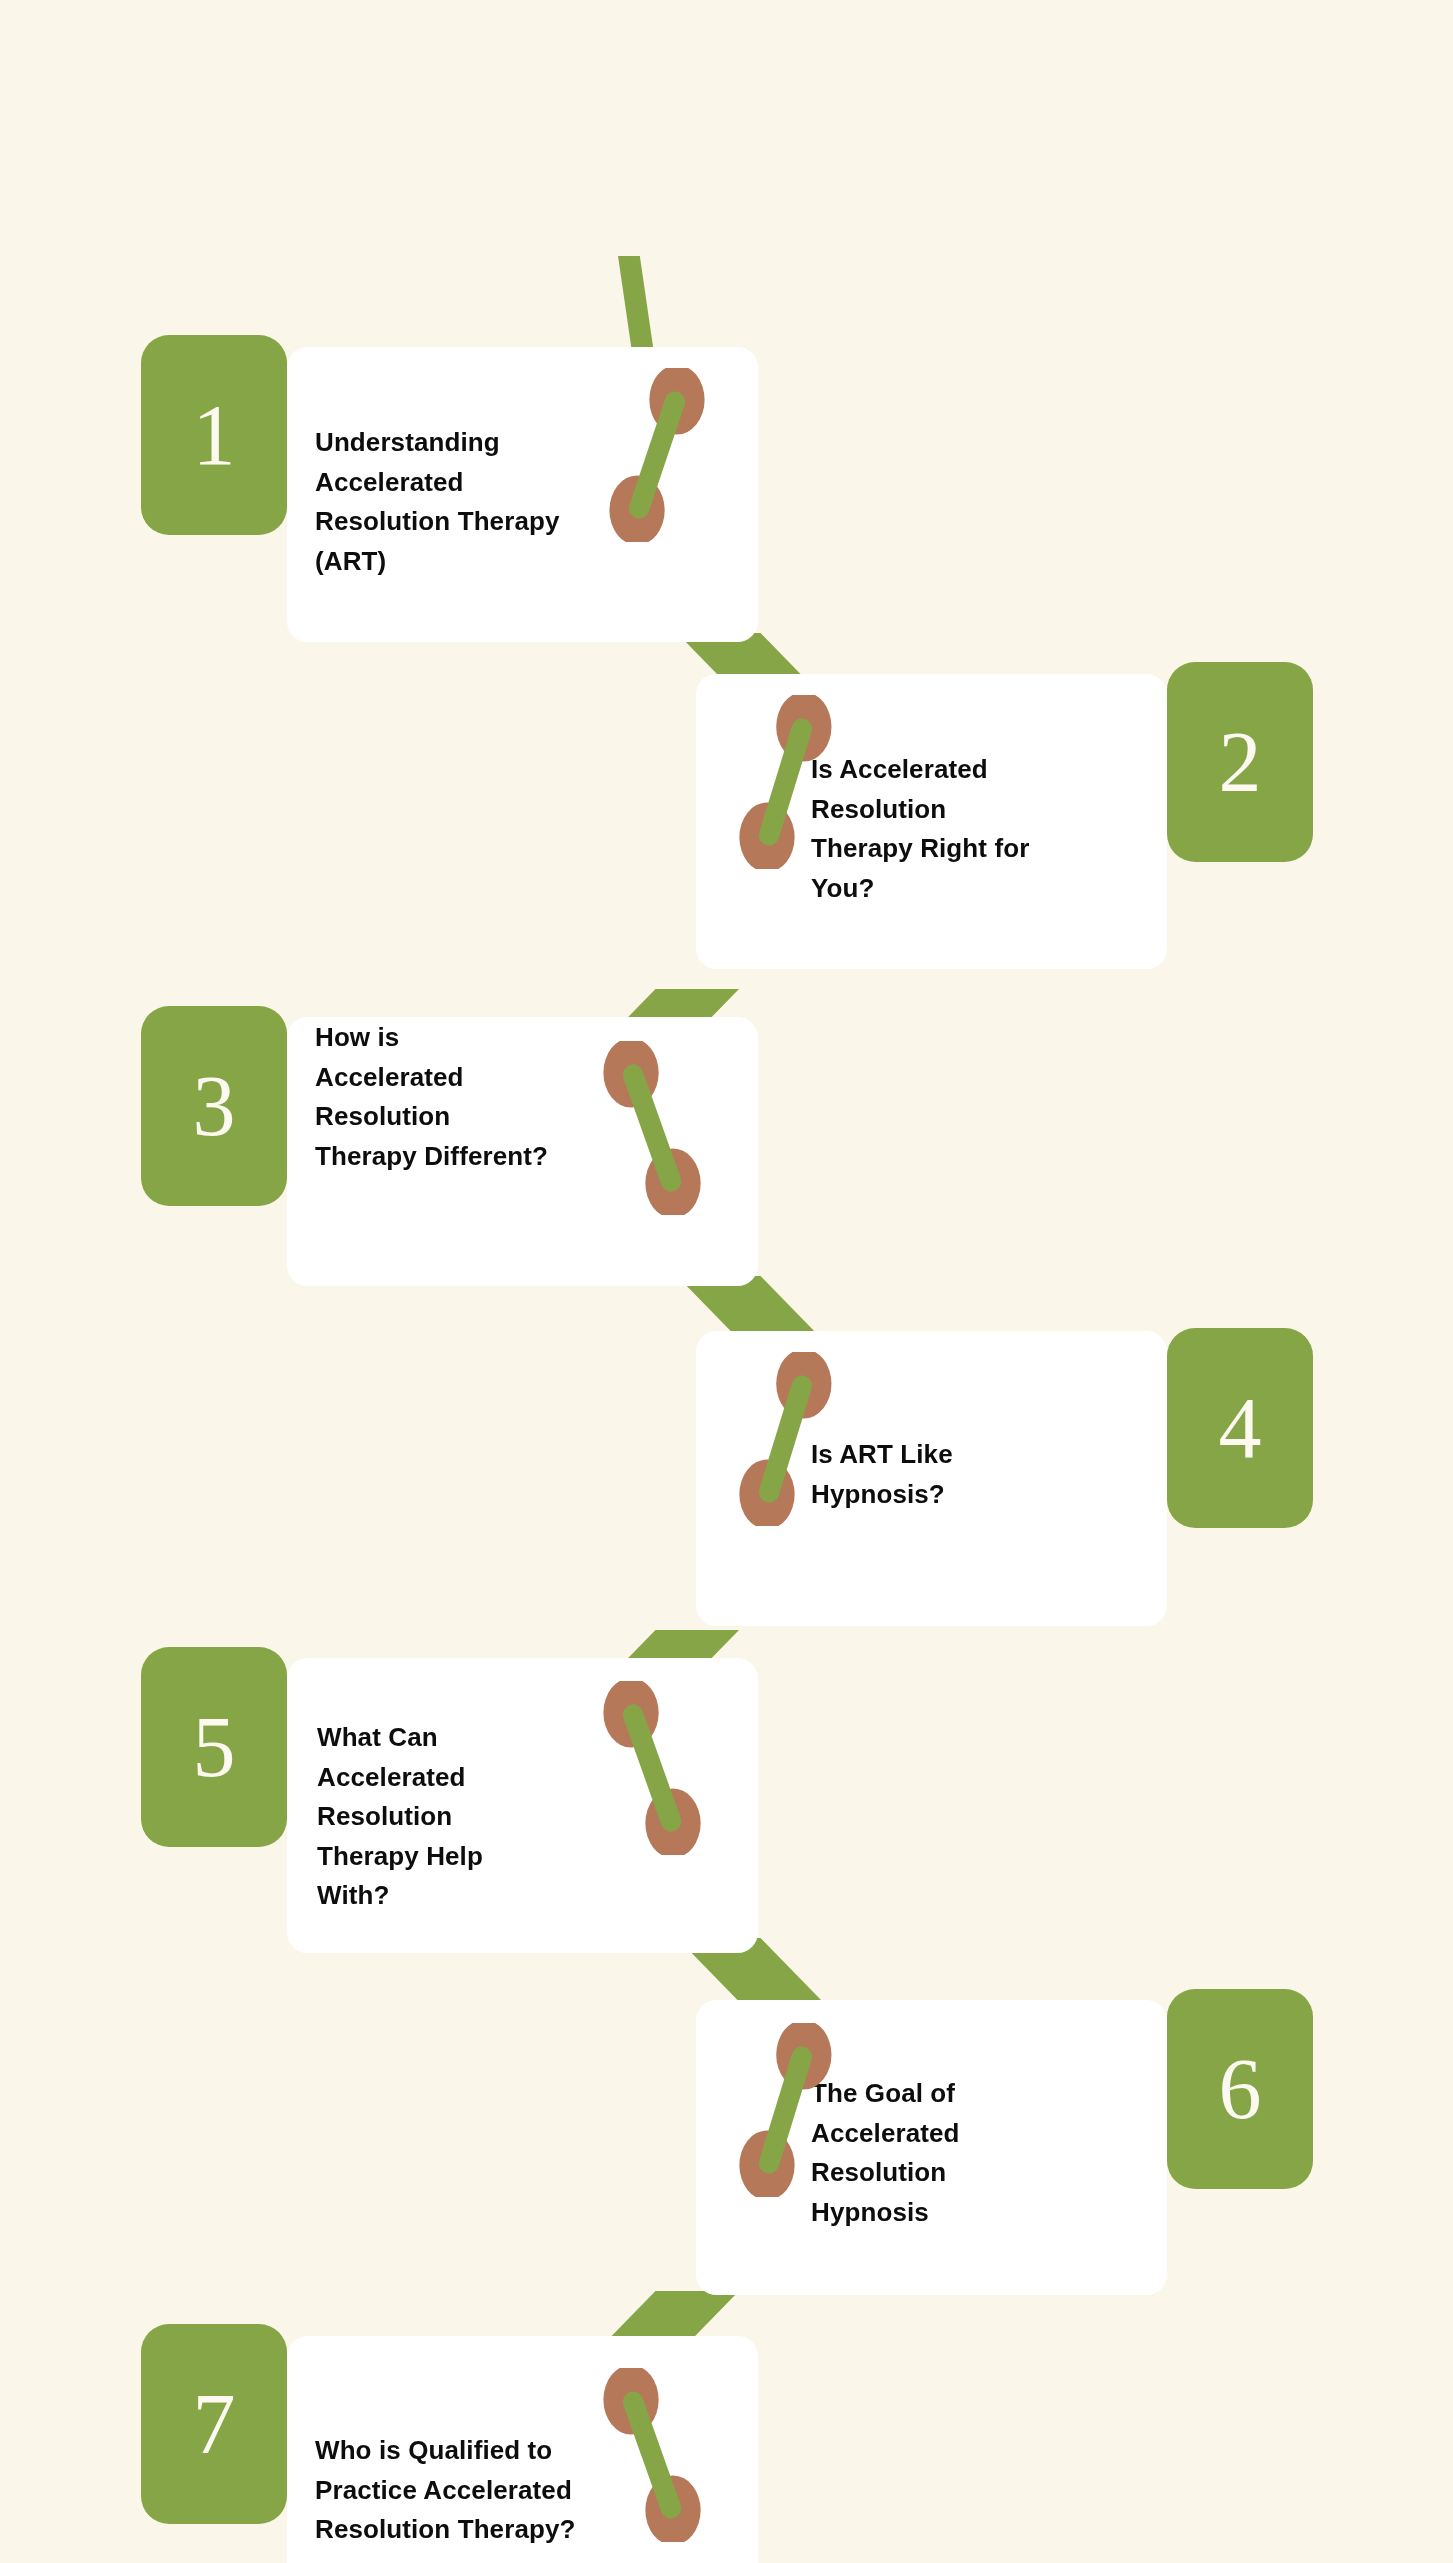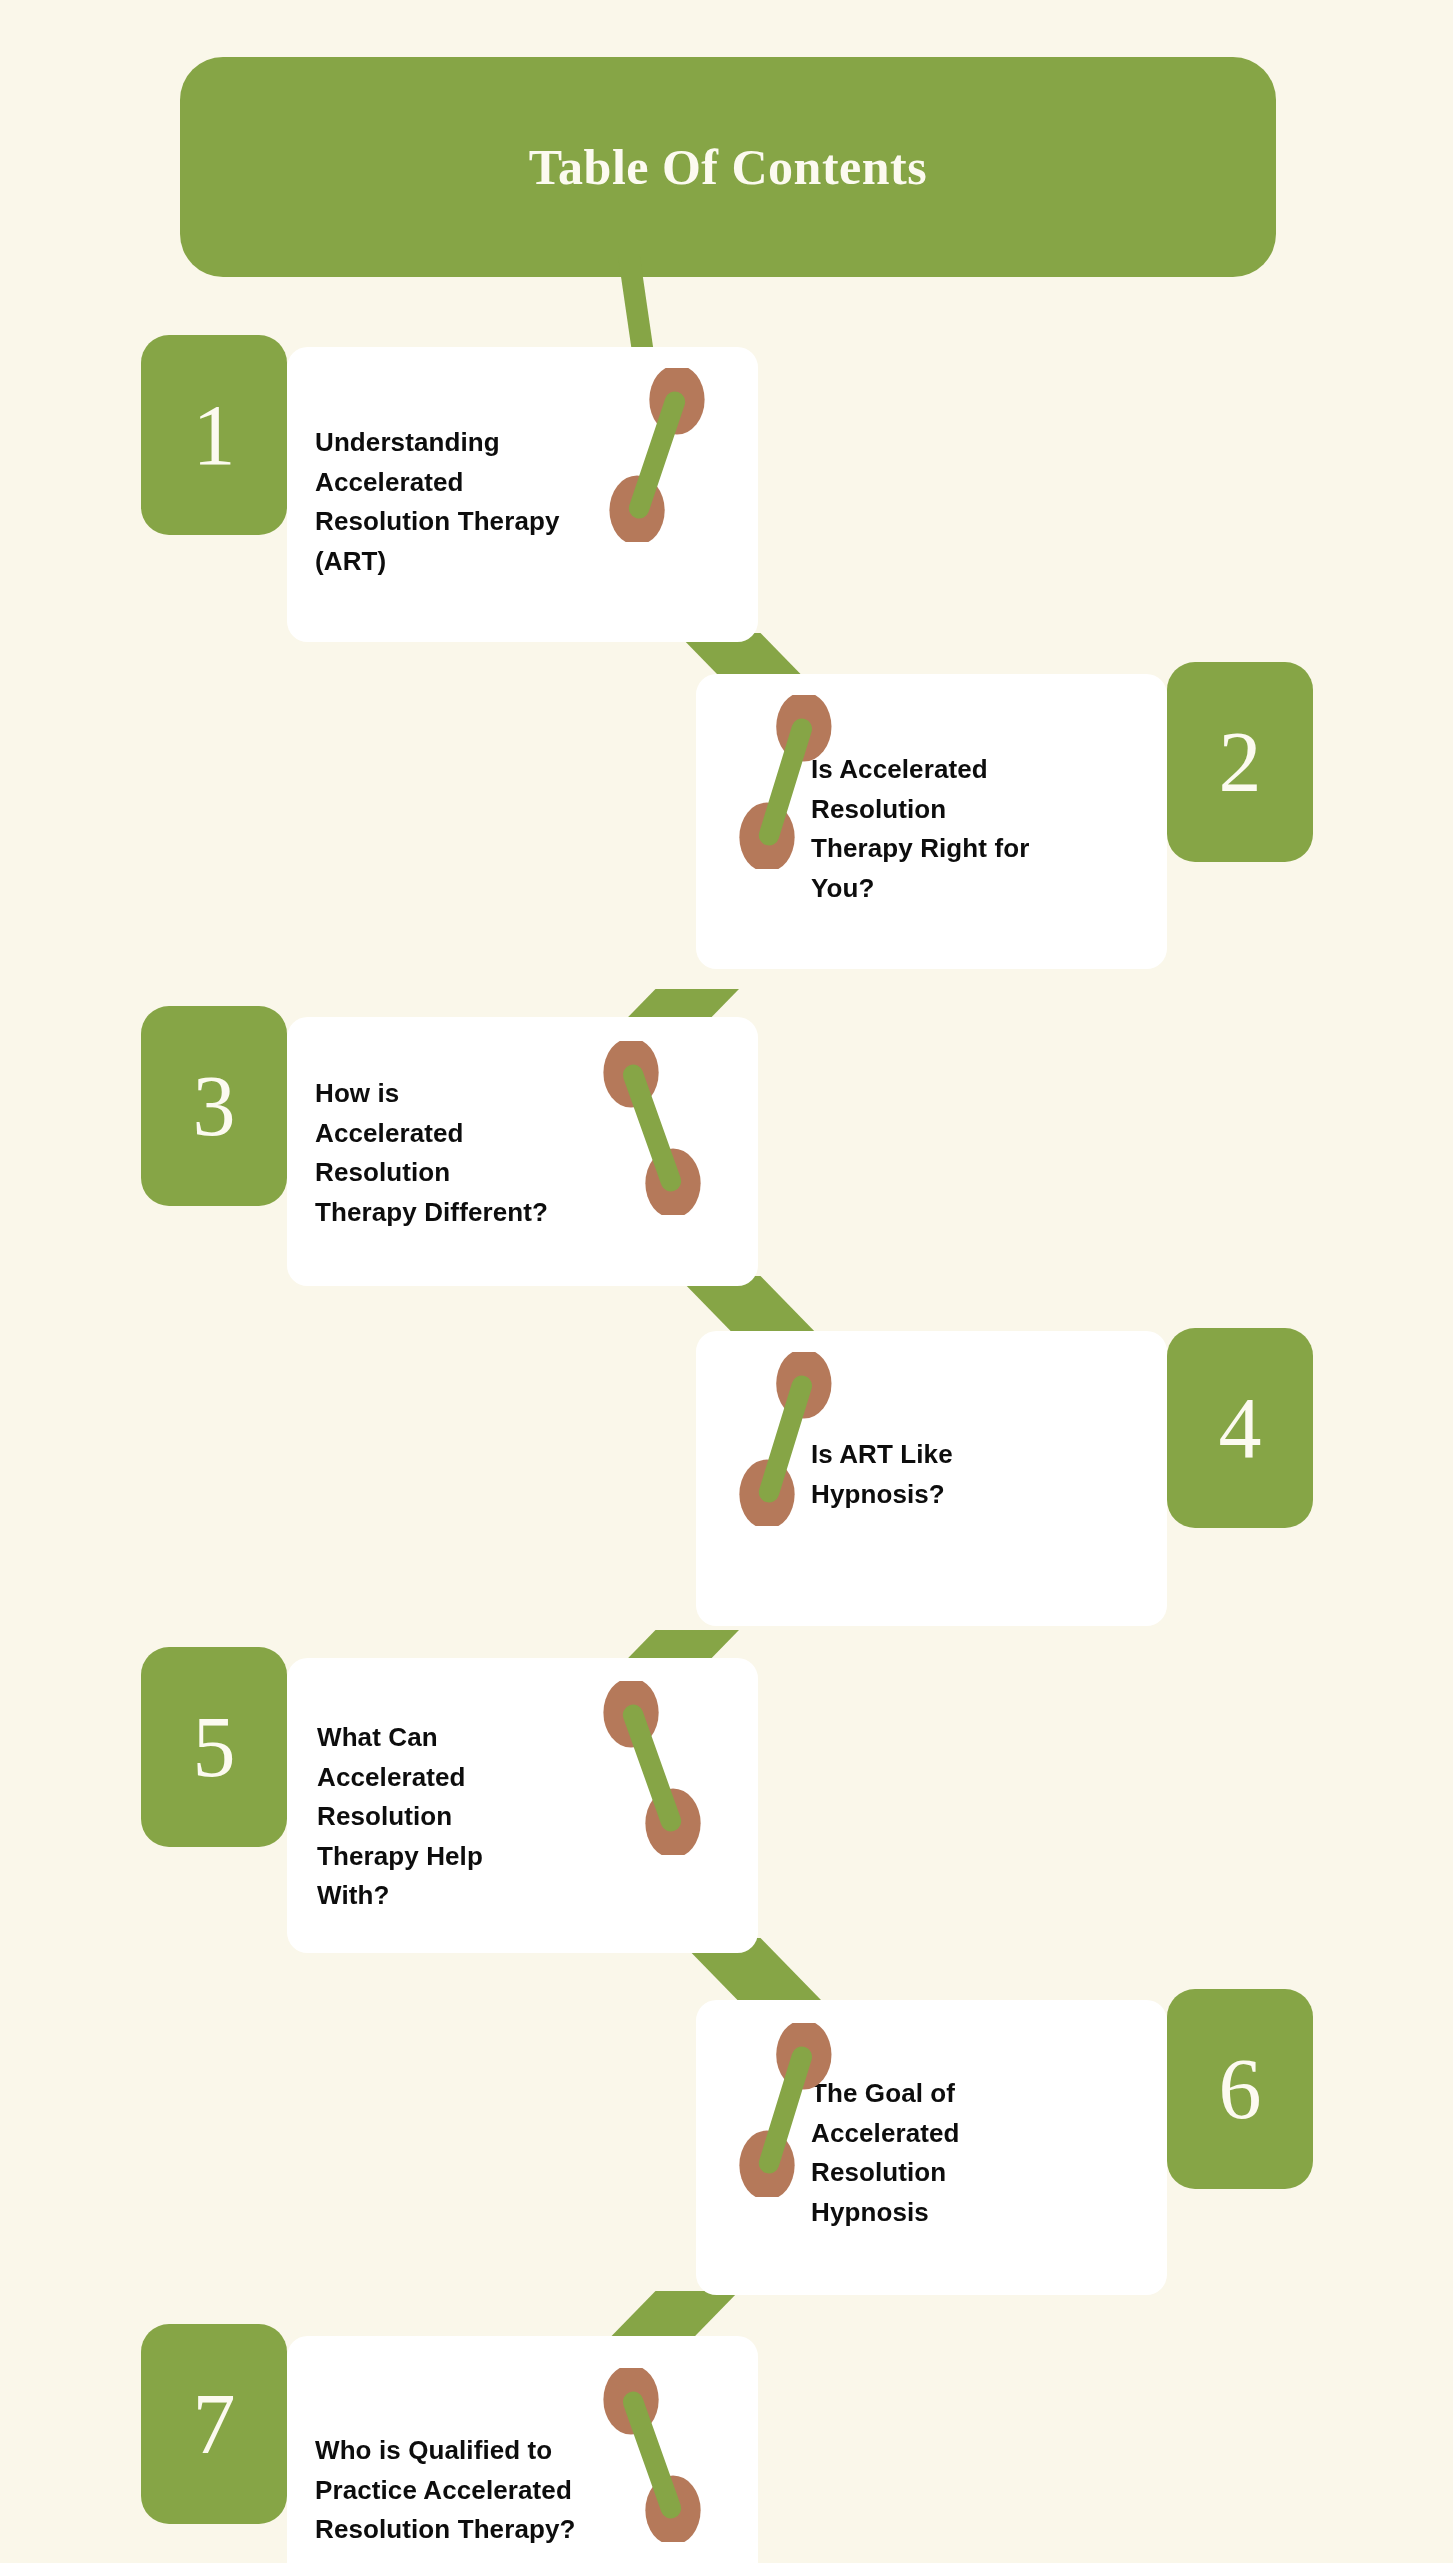--- a/index.html
+++ b/index.html
@@ -95,23 +95,20 @@
     z-index: 4;
     pointer-events: none;
   }
   .bone svg { display: block; width: 100%; height: 100%; }
 </style>
 </head>
 <body>
 
 <div id="page">
 
-  <div class="header-band">
-    <div class="header-title">Table Of Contents</div>
-  </div>
 
   <div class="connector" style="left:618px; top:256px; width:39px; height:118px; clip-path: polygon(0% 0%, 56% 0%, 100% 100%, 44% 100%);"></div>
 
   <div class="connector" style="left:677px; top:633px; width:144px; height:62px; clip-path: polygon(0% 0%, 58% 0%, 100% 100%, 42% 100%);"></div>
 
   <div class="connector" style="left:595px; top:989px; width:144px; height:62px; clip-path: polygon(42% 0%, 100% 0%, 58% 100%, 0% 100%);"></div>
 
   <div class="connector" style="left:677px; top:1276px; width:144px; height:62px; clip-path: polygon(0% 0%, 58% 0%, 100% 100%, 42% 100%);"></div>
 
   <div class="connector" style="left:595px; top:1630px; width:144px; height:62px; clip-path: polygon(42% 0%, 100% 0%, 58% 100%, 0% 100%);"></div>
@@ -154,21 +151,21 @@
         <line x1="126" y1="66" x2="62" y2="274" stroke="#86a546" stroke-width="40" stroke-linecap="round"></line>
       </svg>
     </div>
   </div>
 
   <div class="row">
     <div class="card" style="left:287px; top:1017px; width:471px; height:269px;"></div>
     <div class="badge" style="left:141px; top:1006px; width:146px; height:200px;">
       <span class="badge-num">3</span>
     </div>
-    <div class="card-text left" style="left:315px; top:1074px; width:328px;">How is
+    <div class="card-text left" style="left:315px; top:1018px; width:328px;">How is
 Accelerated
 Resolution
 Therapy Different?</div>
     <div class="bone" style="left:600px; top:1041px; width:103px; height:174px;">
       <svg viewBox="0 0 200 340" xmlns="http://www.w3.org/2000/svg">
         <ellipse cx="60" cy="62" rx="54" ry="68" fill="#b5795a"></ellipse>
         <ellipse cx="142" cy="278" rx="54" ry="68" fill="#b5795a"></ellipse>
         <line x1="64" y1="66" x2="138" y2="274" stroke="#86a546" stroke-width="40" stroke-linecap="round"></line>
       </svg>
     </div>

